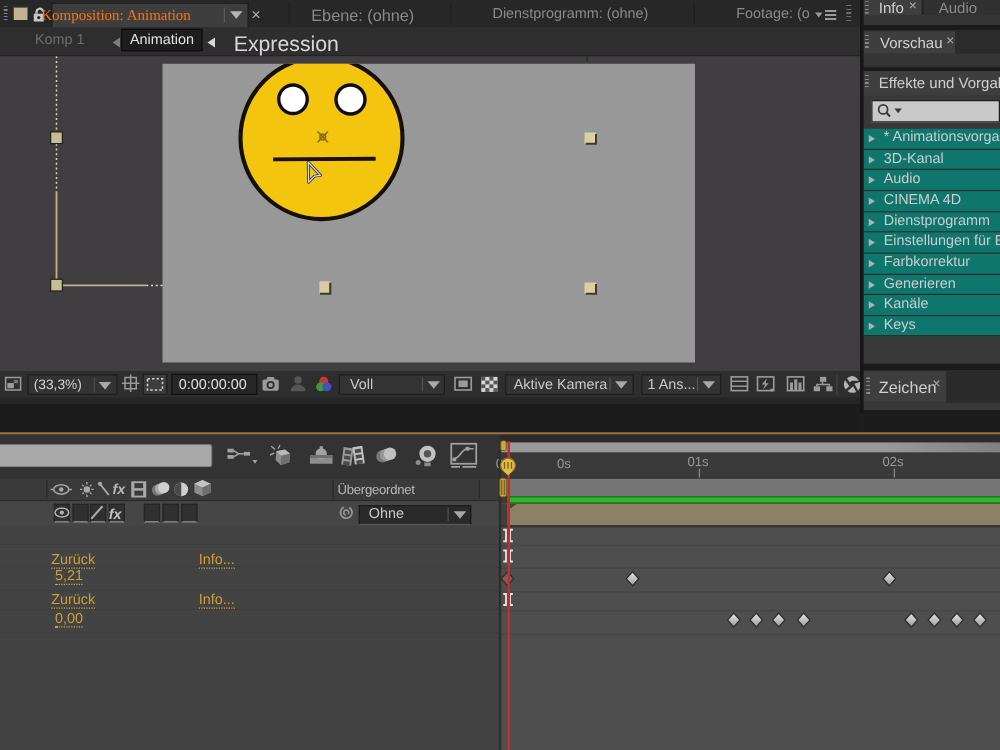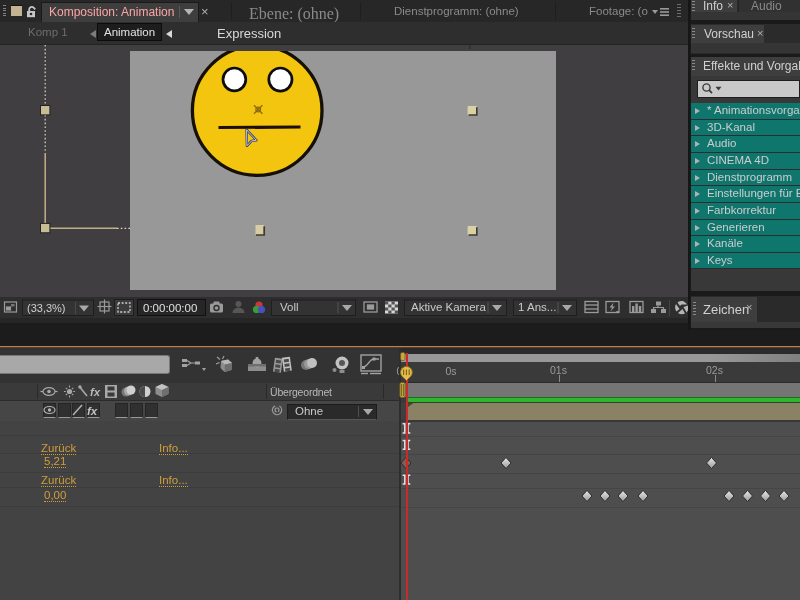--- a/index.html
+++ b/index.html
@@ -18,46 +18,46 @@
 
   <div class="abs" style="left:11px;top:5px;width:10.5px;height:11px;background:#c2b493;border-top:1px solid #111;box-sizing:border-box;"></div>
 
   <svg class="abs" style="left:26px;top:5px;" width="12" height="13" viewBox="0 0 12 13">
     <rect x="1" y="6" width="8" height="6.2" fill="#c6c6c6"></rect>
     <circle cx="5" cy="9" r="1.3" fill="#2a2a2a"></circle>
     <path d="M3.2 6 L3.2 4.6 a2.6 2.6 0 0 1 4.4-1.9 l1.6 1.7" fill="none" stroke="#c6c6c6" stroke-width="1.8"></path>
   </svg>
 
   <div class="abs" style="left:40.5px;top:2px;width:158.5px;height:20px;background:#3e3e3e;border:1px solid #1a1a1a;border-bottom:none;box-sizing:border-box;"></div>
-  <div class="abs txt" style="left:49px;top:4.5px;font-size:12px;color:#fca5a5;">Komposition: Animation</div>
+  <div class="abs txt" style="left:33px;top:4.5px;font-size:12px;color:#f97316;font-family:Liberation Serif, serif;">Komposition: Animation</div>
   <div class="abs" style="left:179px;top:6px;width:1px;height:12px;background:#5a5a5a;"></div>
   <div class="abs" style="left:184px;top:9px;width:0;height:0;border-left:5px solid transparent;border-right:5px solid transparent;border-top:6px solid #b5b5b5;"></div>
   <div class="abs txt" style="left:201px;top:4px;font-size:13px;color:#b0b0b0;">×</div>
 
   <div class="abs" style="left:231px;top:2px;width:1px;height:18px;background:#1f1f1f;"></div>
-  <div class="abs txt" style="left:249px;top:5px;font-size:16px;color:#8a8a8a;font-family:Liberation Serif, serif;">Ebene: (ohne)</div>
+  <div class="abs txt" style="left:249px;top:5px;font-size:13px;color:#8a8a8a;">Ebene: (ohne)</div>
   <div class="abs" style="left:360px;top:2px;width:1px;height:18px;background:#1f1f1f;"></div>
   <div class="abs txt" style="left:394px;top:5px;font-size:11.5px;color:#8a8a8a;">Dienstprogramm: (ohne)</div>
   <div class="abs" style="left:555px;top:2px;width:1px;height:18px;background:#1f1f1f;"></div>
   <div class="abs txt" style="left:589px;top:5px;font-size:11.5px;color:#8a8a8a;">Footage: (o</div>
   <div class="abs" style="left:677px;top:4px;width:4px;height:15px;background:repeating-linear-gradient(to bottom,#6e6e6e 0 1px,transparent 1px 3px);"></div>
   <svg class="abs" style="left:652px;top:8px;" width="18" height="10" viewBox="0 0 18 10">
     <path d="M0 2 L6 2 L3 6 Z" fill="#9a9a9a"></path>
     <rect x="8" y="0" width="9" height="1.6" fill="#9a9a9a"></rect>
     <rect x="8" y="3.2" width="9" height="1.6" fill="#9a9a9a"></rect>
     <rect x="8" y="6.4" width="9" height="1.6" fill="#9a9a9a"></rect>
   </svg>
 
   <div class="abs" id="navrow" style="left:0;top:22px;width:690px;height:23px;background:#2e2e2e;border-bottom:1px solid #232323;box-sizing:border-box;"></div>
   <div class="abs txt" style="left:28px;top:26px;font-size:11.5px;color:#6d6d6d;">Komp 1</div>
   <div class="abs" style="left:90px;top:30px;width:0;height:0;border-top:4px solid transparent;border-bottom:4px solid transparent;border-right:6px solid #7d7d7d;"></div>
   <div class="abs" style="left:97px;top:23px;width:65px;height:18px;background:#1d1d1d;border:1px solid #0c0c0c;box-sizing:border-box;"></div>
   <div class="abs txt" style="left:104px;top:26px;font-size:11.5px;color:#e2e2e2;">Animation</div>
   <div class="abs" style="left:166px;top:30px;width:0;height:0;border-top:4px solid transparent;border-bottom:4px solid transparent;border-right:6px solid #d8d8d8;"></div>
-  <div class="abs txt" style="left:187px;top:26px;font-size:13px;color:#d8d8d8;margin-left:30px;">Expression</div>
+  <div class="abs txt" style="left:187px;top:26px;font-size:17px;color:#d8d8d8;">Expression</div>
 
   <div class="abs" id="viewer" style="left:0;top:45px;width:690px;height:252px;background:#403e41;">
     <svg width="690" height="252" viewBox="0 0 690 252">
 
       <rect x="130" y="6" width="426" height="239" fill="#989898"></rect>
 
       <rect x="469" y="0" width="1.5" height="4" fill="#2f2f2f"></rect>
 
       <clipPath id="stageclip">
           <rect x="130" y="6" width="426" height="239"></rect>

